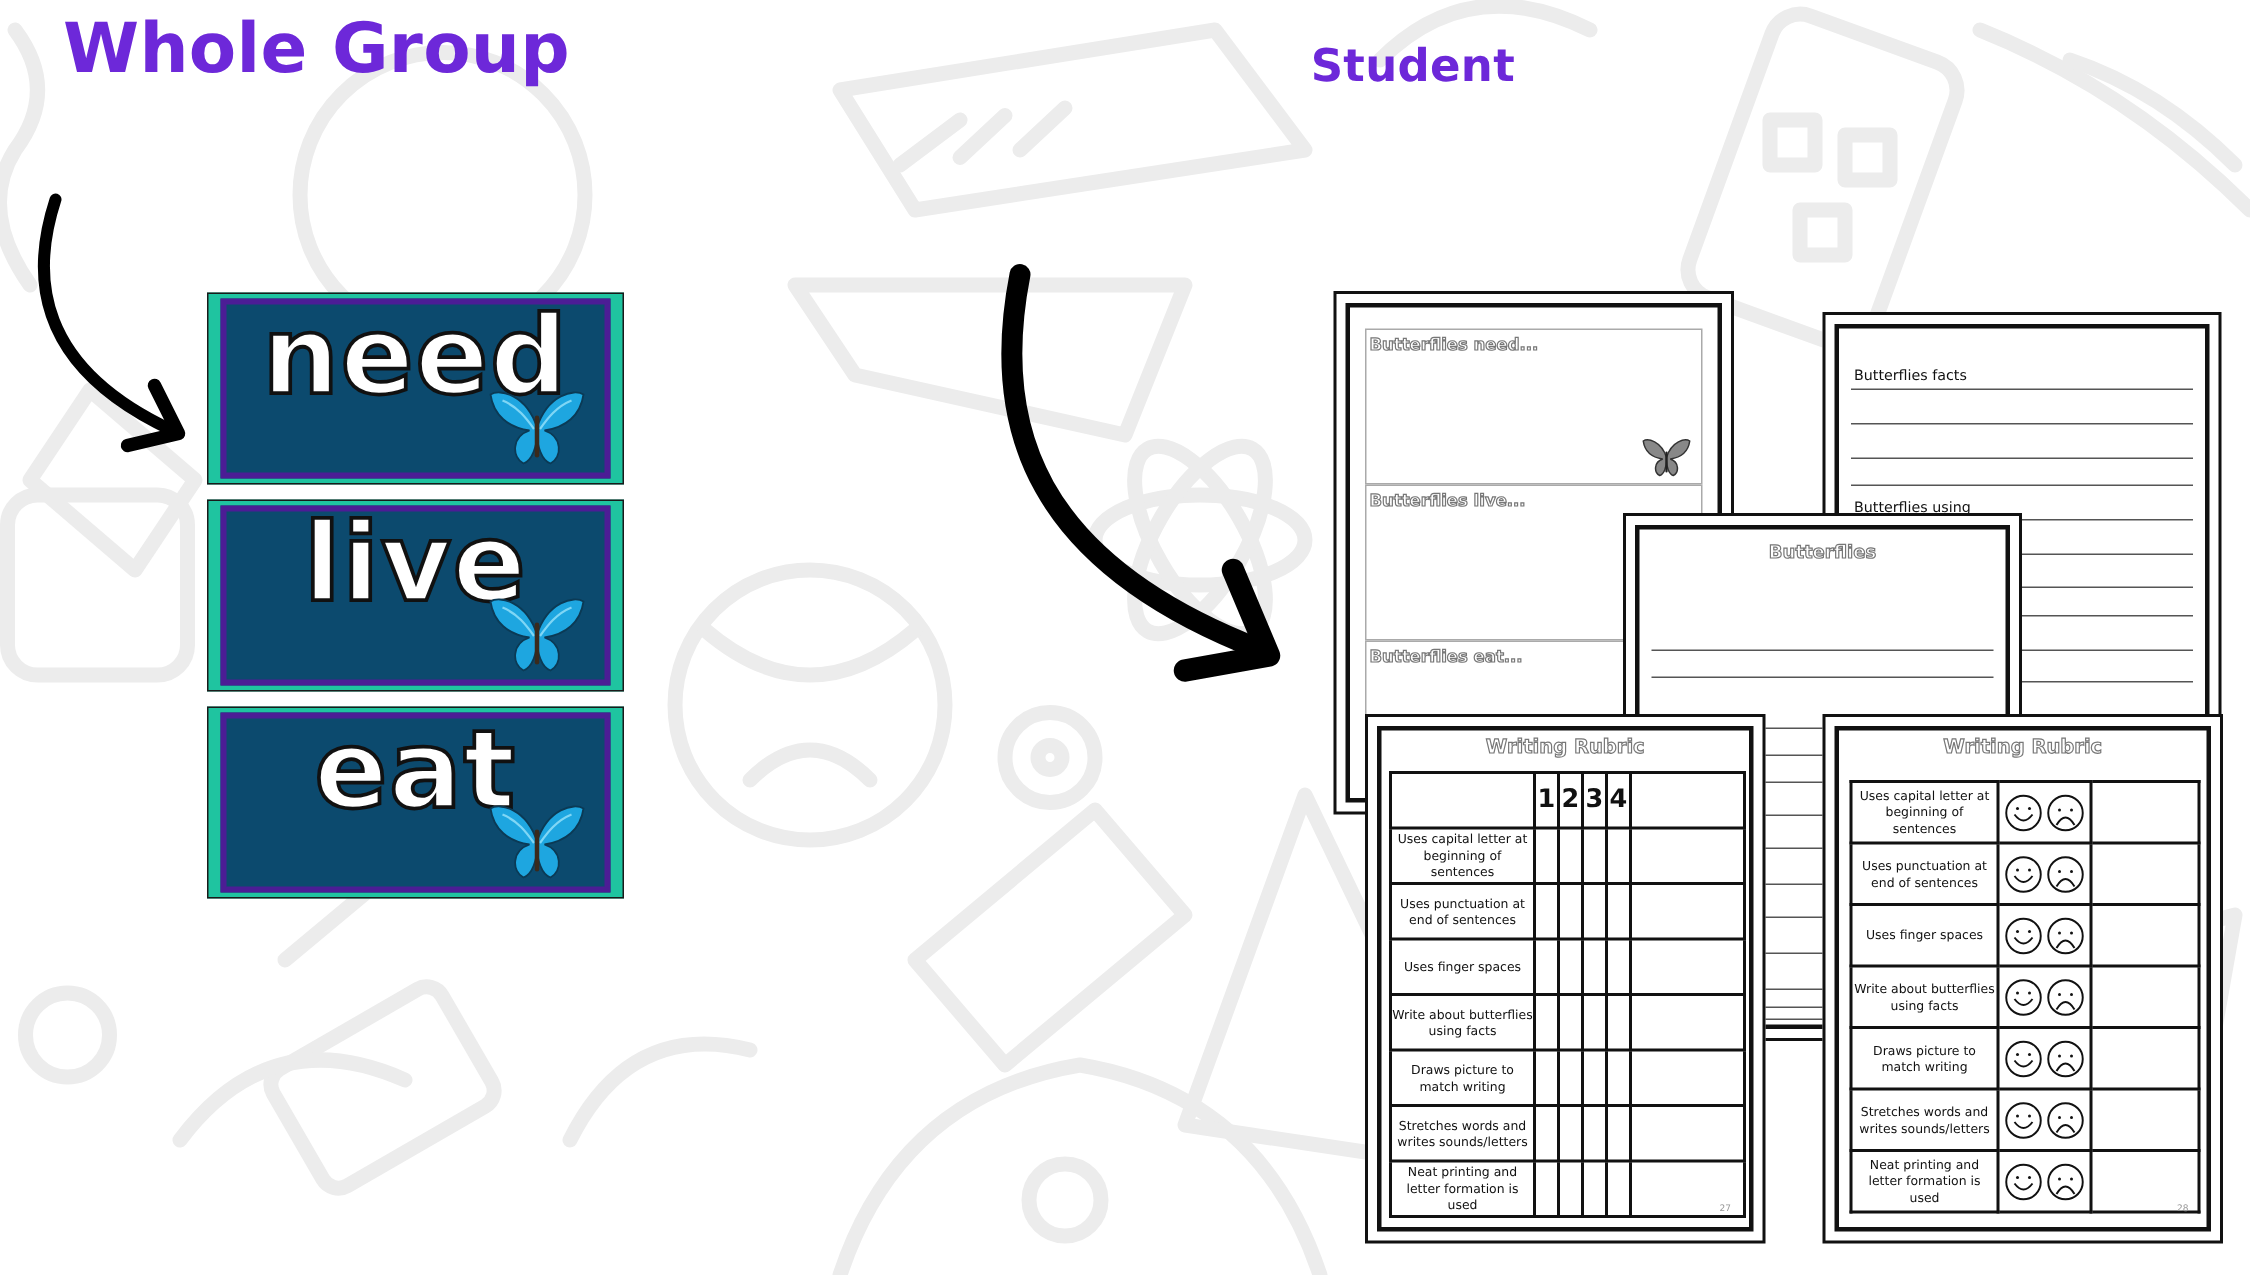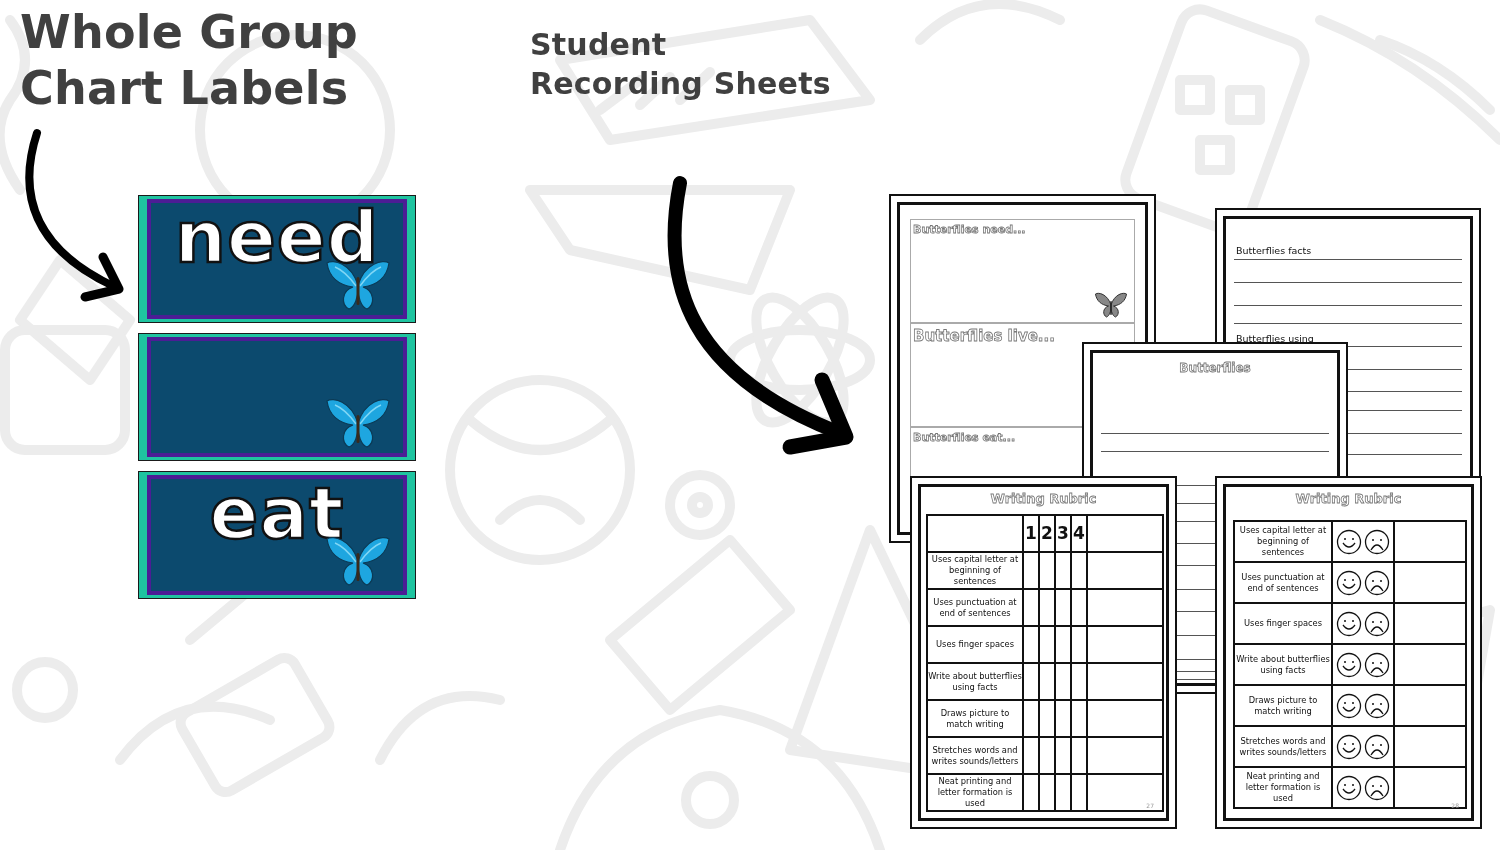--- a/index.html
+++ b/index.html
@@ -1,18 +1,18 @@
 <!DOCTYPE html>
 <html><head>
 <meta charset="utf-8">
 <style>
   html,body{margin:0;padding:0;}
   body{width:1500px;height:850px;position:relative;overflow:hidden;background:#ffffff;font-family:"Liberation Sans",sans-serif;}
   .bg{position:absolute;inset:0;z-index:0;}
-  .heading{position:absolute;font-family:"DejaVu Sans",sans-serif;font-weight:bold;color:#404040;text-align:left;line-height:1.22;z-index:3;letter-spacing:0.2px;}
+  .heading{position:absolute;font-family:"DejaVu Sans",sans-serif;font-weight:bold;color:#6d28d9;text-align:right;line-height:1.22;z-index:3;letter-spacing:0.2px;}
   .arrow{position:absolute;z-index:3;}
   
   .card{position:absolute;left:138px;width:278px;height:128px;background:#1fc4a0;border:1px solid #1a1a1a;box-sizing:border-box;z-index:2;}
   .card-inner{position:absolute;left:8px;top:3px;right:8px;bottom:3px;background:#0c4a6e;border:4px solid #4c1d95;box-sizing:border-box;}
   .card-word{position:absolute;left:0;right:0;top:-2px;text-align:center;font-family:"DejaVu Sans",sans-serif;font-weight:bold;font-size:72px;color:#fff;-webkit-text-stroke:2.5px #111;letter-spacing:1px;line-height:1;}
   .butterfly{position:absolute;right:12px;bottom:4px;width:66px;height:52px;}
   
   .sheet{position:absolute;background:#fff;border:2px solid #111;box-sizing:border-box;}
   .sheet .inner{position:absolute;left:6px;top:6px;right:6px;bottom:6px;border:3px solid #111;box-sizing:border-box;background:#fff;}
   .outline-text{font-family:"DejaVu Sans",sans-serif;font-weight:bold;color:#fff;-webkit-text-stroke:0.8px #777;}
@@ -57,25 +57,23 @@
     <path d="M1320 20 q100 40 180 120"></path>
     <path d="M1380 40 q60 20 110 70"></path>
     <path d="M1380 640 l110 -30 l-30 170z"></path>
     <path d="M250 590 l-60 50"></path>
     <path d="M380 760 q40 -80 120 -60"></path>
   </g>
 </svg>
 
 <div class="heading" style="left:20px;top:4px;width:360px;font-size:46px;">
   <div>Whole Group</div>
-  <div>Chart Labels</div>
 </div>
 <div class="heading" style="left:530px;top:25px;width:480px;font-size:30px;line-height:1.3;">
   <div>Student</div>
-  <div>Recording Sheets</div>
 </div>
 
 <svg class="arrow" style="left:15px;top:125px;" width="120" height="180" viewBox="0 0 120 180">
   <path d="M22 8 C5 60 10 120 100 162" fill="none" stroke="#000" stroke-width="8" stroke-linecap="round"></path>
   <path d="M88 132 L104 164 L70 172" fill="none" stroke="#000" stroke-width="9" stroke-linecap="round" stroke-linejoin="round"></path>
 </svg>
 <svg class="arrow" style="left:650px;top:175px;" width="210" height="285" viewBox="0 0 210 285">
   <path d="M30 8 C10 110 40 200 190 258" fill="none" stroke="#000" stroke-width="14" stroke-linecap="round"></path>
   <path d="M172 205 L196 262 L140 272" fill="none" stroke="#000" stroke-width="15" stroke-linecap="round" stroke-linejoin="round"></path>
 </svg>
@@ -86,20 +84,21 @@
     <svg class="butterfly" viewBox="0 0 66 52">
       <path d="M33 26 C26 4 8 0 2 4 C4 18 14 26 28 28 C16 32 16 46 24 50 C30 48 33 38 33 30Z" fill="#1ea6e0" stroke="#0b3a55" stroke-width="1.2"></path>
       <path d="M33 26 C40 4 58 0 64 4 C62 18 52 26 38 28 C50 32 50 46 42 50 C36 48 33 38 33 30Z" fill="#1ea6e0" stroke="#0b3a55" stroke-width="1.2"></path>
       <path d="M10 8 C20 12 26 20 31 27 M56 8 C46 12 40 20 35 27" stroke="#7fd6f5" stroke-width="1.5" fill="none"></path>
       <rect x="31.5" y="18" width="3" height="28" rx="1.5" fill="#3a2a1c"></rect>
     </svg>
   </div>
 </div>
 <div class="card" style="top:333px;">
   <div class="card-inner">
+    <div class="card-word">live</div>
     <svg class="butterfly" viewBox="0 0 66 52">
       <path d="M33 26 C26 4 8 0 2 4 C4 18 14 26 28 28 C16 32 16 46 24 50 C30 48 33 38 33 30Z" fill="#1ea6e0" stroke="#0b3a55" stroke-width="1.2"></path>
       <path d="M33 26 C40 4 58 0 64 4 C62 18 52 26 38 28 C50 32 50 46 42 50 C36 48 33 38 33 30Z" fill="#1ea6e0" stroke="#0b3a55" stroke-width="1.2"></path>
       <path d="M10 8 C20 12 26 20 31 27 M56 8 C46 12 40 20 35 27" stroke="#7fd6f5" stroke-width="1.5" fill="none"></path>
       <rect x="31.5" y="18" width="3" height="28" rx="1.5" fill="#3a2a1c"></rect>
     </svg>
   </div>
 </div>
 <div class="card" style="top:471px;">
   <div class="card-inner">
@@ -117,21 +116,21 @@
   <div class="inner">
     <div class="sect" style="top:14px;height:104px;">
       <div class="outline-text" style="position:absolute;left:2px;top:3px;font-size:11px;">Butterflies need...</div>
       <svg style="position:absolute;right:6px;bottom:4px;" width="34" height="26" viewBox="0 0 66 52">
         <path d="M33 26 C26 4 8 0 2 4 C4 18 14 26 28 28 C16 32 16 46 24 50 C30 48 33 38 33 30Z" fill="#888" stroke="#333" stroke-width="2"></path>
         <path d="M33 26 C40 4 58 0 64 4 C62 18 52 26 38 28 C50 32 50 46 42 50 C36 48 33 38 33 30Z" fill="#888" stroke="#333" stroke-width="2"></path>
         <rect x="31.5" y="18" width="3" height="28" rx="1.5" fill="#222"></rect>
       </svg>
     </div>
     <div class="sect" style="top:118px;height:104px;">
-      <div class="outline-text" style="position:absolute;left:2px;top:3px;font-size:15px;">Butterflies live...</div>
+      <div class="outline-text" style="position:absolute;left:2px;top:3px;font-size:11px;">Butterflies live...</div>
     </div>
     <div class="sect" style="top:222px;height:110px;">
       <div class="outline-text" style="position:absolute;left:2px;top:3px;font-size:11px;">Butterflies eat...</div>
     </div>
   </div>
 </div>
 
 <div class="sheet" style="left:1215px;top:208px;width:266px;height:290px;z-index:2;">
   <div class="inner">
     <div class="small-label" style="position:absolute;left:10px;top:26px;">Butterflies facts</div>

